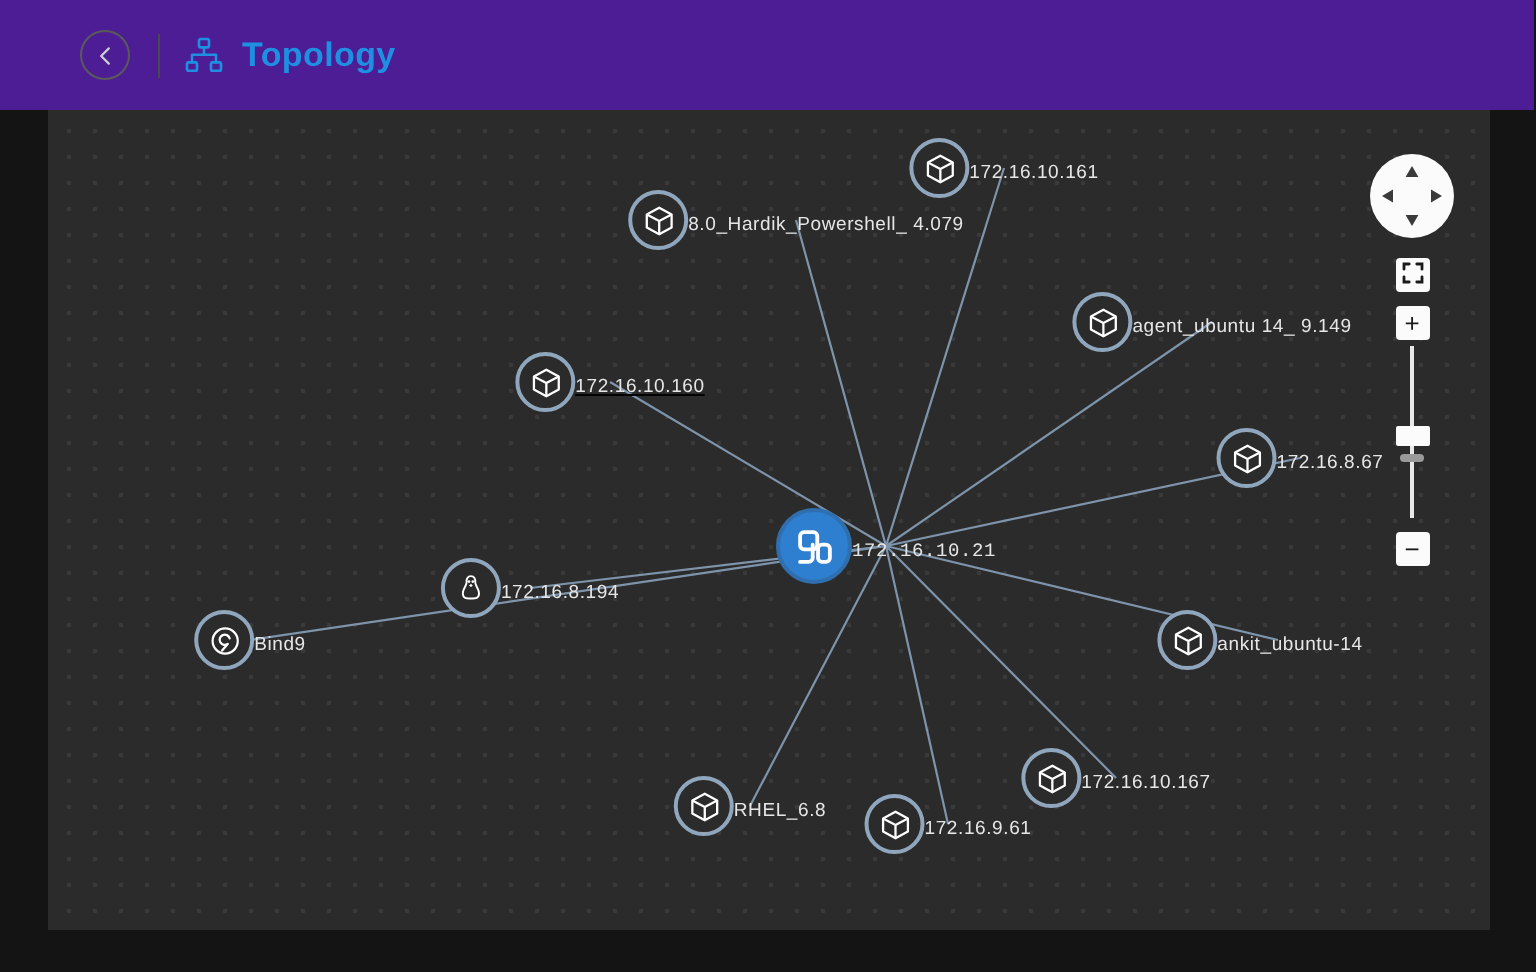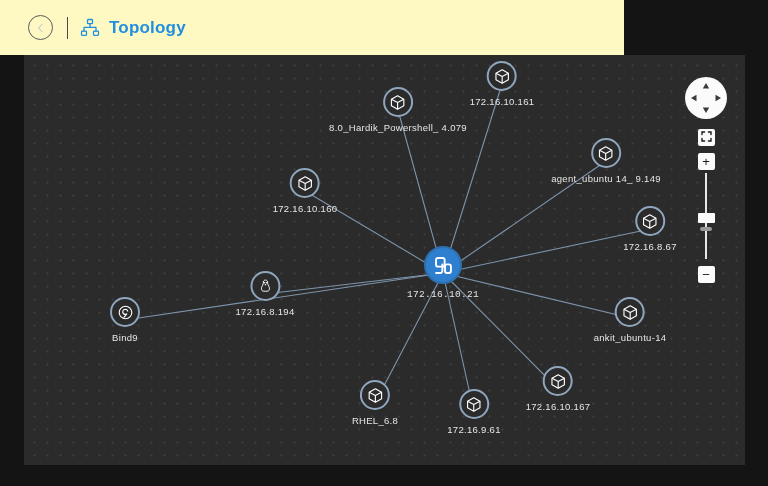--- a/index.html
+++ b/index.html
@@ -6,23 +6,23 @@
   html, body {
     width: 768px; height: 486px;
     background: #141414;
     font-family: "Liberation Sans", sans-serif;
     overflow: hidden;
   }
   #app { position: relative; width: 768px; height: 486px; background: #141414; }
 
   
   .header {
-    position: absolute; left: 0; top: 0; width: 624px; height: 55px;
-    display: flex; align-items: center; padding-left: 28px;
-    background: #fef9c3;
+    position: absolute; left: 0; top: 0; width: 767px; height: 55px;
+    display: flex; align-items: center; padding-left: 40px;
+    background: #4c1d95;
   }
   .back-btn {
     width: 25px; height: 25px; border-radius: 50%;
     border: 1px solid #5a5a5a; background: transparent;
     display: flex; align-items: center; justify-content: center;
     color: #cfcfcf; cursor: pointer; flex: 0 0 auto;
   }
   .back-btn svg { display: block; }
   .hdr-divider {
     width: 1px; height: 22px; background: #4a4a4a; margin: 0 12px 0 14px;
@@ -39,21 +39,21 @@
     background-color: #2b2b2b;
     background-image: radial-gradient(circle, #3a3a3a 1px, transparent 1.3px);
     background-size: 13px 13px;
     background-position: 4px 4px;
     overflow: hidden;
   }
   .edges { position: absolute; left: 0; top: 0; width: 721px; height: 410px; }
 
   .node {
     position: absolute; transform: translate(-50%, -50%);
-    display: flex; flex-direction: column; align-items: center;
+    display: flex; flex-direction: row; align-items: center;
     cursor: pointer;
   }
   .node .bubble {
     width: 30px; height: 30px; border-radius: 50%;
     border: 2.5px solid #8fa6bd; background: #2b2b2b;
     display: flex; align-items: center; justify-content: center;
     position: relative;
   }
   .node.hub .bubble {
     width: 38px; height: 38px;
@@ -164,21 +164,21 @@
         </div>
         <div class="node" style="left: 582px; top: 106px;">
           <div class="bubble">
             <svg width="17" height="17" viewBox="0 0 20 20">
               <path d="M10 2.2 L17.3 6.2 L17.3 13.8 L10 17.8 L2.7 13.8 L2.7 6.2 Z" fill="none" stroke="#fff" stroke-width="1.35" stroke-linejoin="round"></path>
               <path d="M10 10 L17.3 6.2 M10 10 L2.7 6.2 M10 10 L10 17.8" fill="none" stroke="#fff" stroke-width="1.35" stroke-linejoin="round"></path>
             </svg>
           </div>
           <div class="label">agent_ubuntu 14_ 9.149</div>
         </div>
-        <div class="node" style="left: 281px; top: 136px;">
+        <div class="node" style="left: 281px; top: 136px; text-decoration: underline;">
           <div class="bubble">
             <svg width="17" height="17" viewBox="0 0 20 20">
               <path d="M10 2.2 L17.3 6.2 L17.3 13.8 L10 17.8 L2.7 13.8 L2.7 6.2 Z" fill="none" stroke="#fff" stroke-width="1.35" stroke-linejoin="round"></path>
               <path d="M10 10 L17.3 6.2 M10 10 L2.7 6.2 M10 10 L10 17.8" fill="none" stroke="#fff" stroke-width="1.35" stroke-linejoin="round"></path>
             </svg>
           </div>
           <div class="label">172.16.10.160</div>
         </div>
         <div class="node" style="left: 626px; top: 174px;">
           <div class="bubble">

